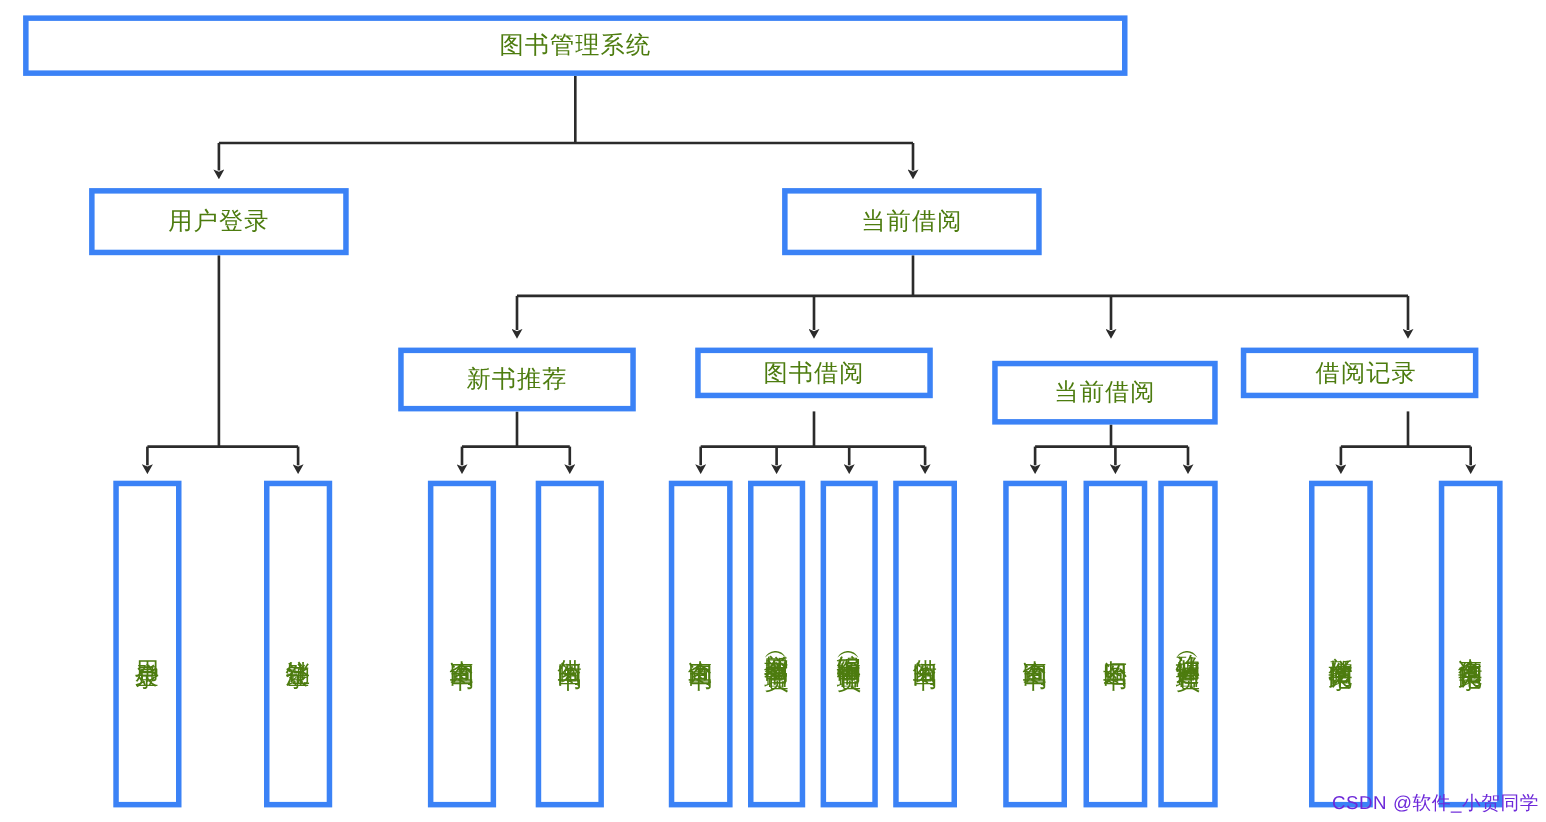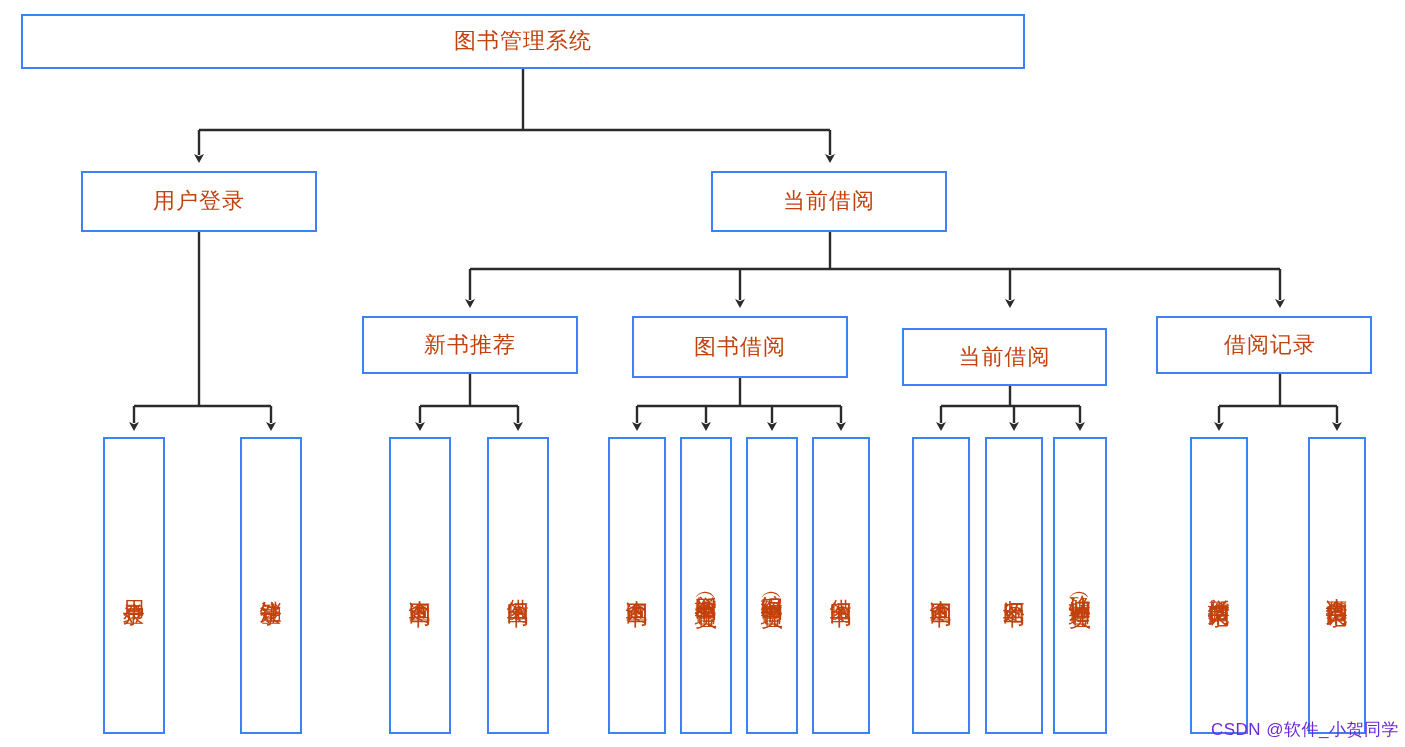--- a/index.html
+++ b/index.html
@@ -20,26 +20,26 @@
   #wires {
     position: absolute;
     left: 0;
     top: 0;
     width: 1405px;
     height: 747px;
   }
   .node {
     position: absolute;
     box-sizing: border-box;
-    border: 2px solid #3b82f6;
+    border: 5px solid #3b82f6;
     background: #ffffff;
     display: flex;
     align-items: center;
     justify-content: center;
-    color: #c2410c;
+    color: #4d7c0f;
   }
   .node-h .label {
     font-size: 22px;
     line-height: 1.2;
     letter-spacing: 1px;
     white-space: nowrap;
   }
   .node-v .label {
     writing-mode: vertical-rl;
     text-orientation: upright;
@@ -134,27 +134,27 @@
   <div class="node node-h" style="left:81px; top:171px; width:236px; height:61px;">
     <span class="label">用户登录</span>
   </div>
   <div class="node node-h" style="left:711px; top:171px; width:236px; height:61px;">
     <span class="label">当前借阅</span>
   </div>
 
   <div class="node node-h" style="left:362px; top:316px; width:216px; height:58px;">
     <span class="label">新书推荐</span>
   </div>
-  <div class="node node-h" style="left:632px; top:316px; width:216px; height:62px;">
+  <div class="node node-h" style="left:632px; top:316px; width:216px; height:46px;">
     <span class="label">图书借阅</span>
   </div>
   <div class="node node-h" style="left:902px; top:328px; width:205px; height:58px;">
     <span class="label">当前借阅</span>
   </div>
-  <div class="node node-h" style="left:1156px; top:316px; width:216px; height:58px;padding-left:12px;">
+  <div class="node node-h" style="left:1128px; top:316px; width:216px; height:46px;padding-left:12px;">
     <span class="label">借阅记录</span>
   </div>
 
   <div class="node node-v" style="left:103px; top:437px; width:62px; height:297px;">
     <span class="label">用户登录</span>
   </div>
   <div class="node node-v" style="left:240px; top:437px; width:62px; height:297px;">
     <span class="label">注销登录</span>
   </div>
   <div class="node node-v" style="left:389px; top:437px; width:62px; height:297px;">

